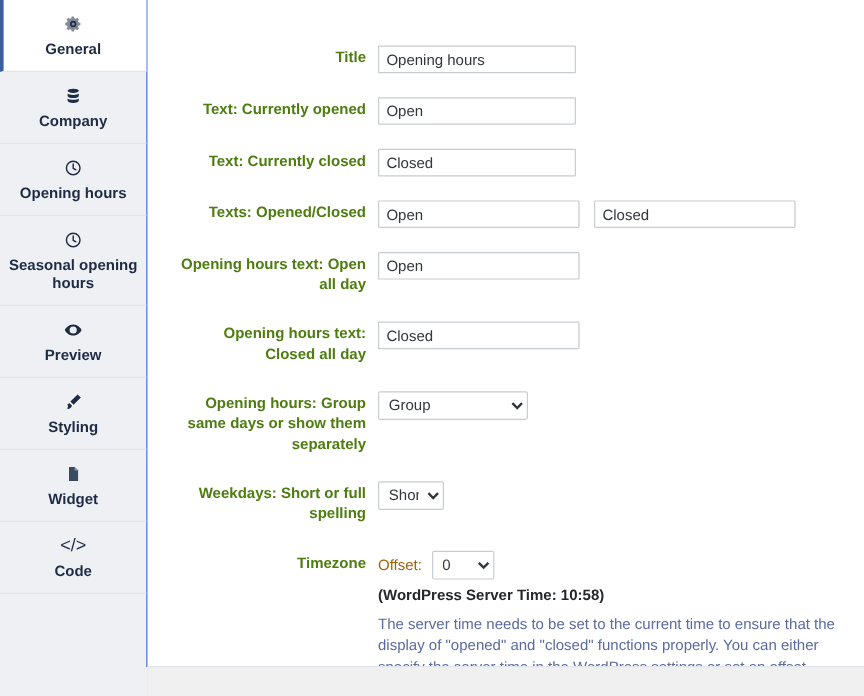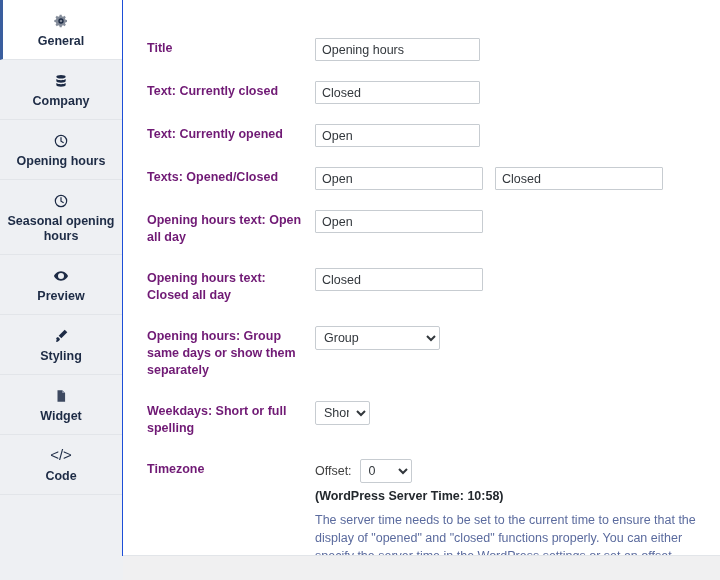--- a/index.html
+++ b/index.html
@@ -70,24 +70,24 @@
     padding: 28px 18px 0 24px;
     box-sizing: border-box;
     overflow: hidden;
   }
   table.form-table {
     width: 100%;
     border-collapse: collapse;
   }
   table.form-table tr { vertical-align: top; }
   table.form-table th {
-    text-align: left;
+    text-align: right;
     font-size: 12.5px;
     font-weight: bold;
-    color: #701a75;
+    color: #4d7c0f;
     width: 158px;
     padding: 12px 10px 12px 0;
     line-height: 17px;
   }
   table.form-table td {
     padding: 10px 0 10px 0;
   }
   input.txt {
     box-sizing: border-box;
     height: 23px;
@@ -116,21 +116,21 @@
   }
   select.sel-group { width: 125px; }
   select.sel-short { width: 55px; }
   select.sel-offset { width: 52px; }
 
   .offset-row {
     display: flex;
     align-items: center;
     gap: 8px;
   }
-  .offset-label { font-size: 12.5px; color: #404040; }
+  .offset-label { font-size: 12.5px; color: #a16207; }
   .server-time {
     margin-top: 6px;
     font-size: 12.5px;
     color: #23282d;
     font-weight: bold;
   }
   .desc {
     margin-top: 8px;
     font-size: 12.5px;
     line-height: 18px;
@@ -247,30 +247,30 @@
     <table class="form-table">
       <tbody>
           <tr>
         <th>Title</th>
         <td>
           <input class="txt w-title" type="text" value="Opening hours" style="">
         </td>
       </tr>
 
       <tr>
+        <th>Text: Currently opened</th>
+        <td>
+          <input class="txt w-title" type="text" value="Open" style="">
+        </td>
+      </tr>
+
+      <tr>
         <th>Text: Currently closed</th>
         <td>
           <input class="txt w-title" type="text" value="Closed" style="">
-        </td>
-      </tr>
-
-      <tr>
-        <th>Text: Currently opened</th>
-        <td>
-          <input class="txt w-title" type="text" value="Open" style="">
         </td>
       </tr>
 
       <tr>
         <th>Texts: Opened/Closed</th>
         <td>
           <div class="two-up">
             <input class="txt w-half" type="text" value="Open" style="">
             <input class="txt w-half" type="text" value="Closed" style="">
           </div>

